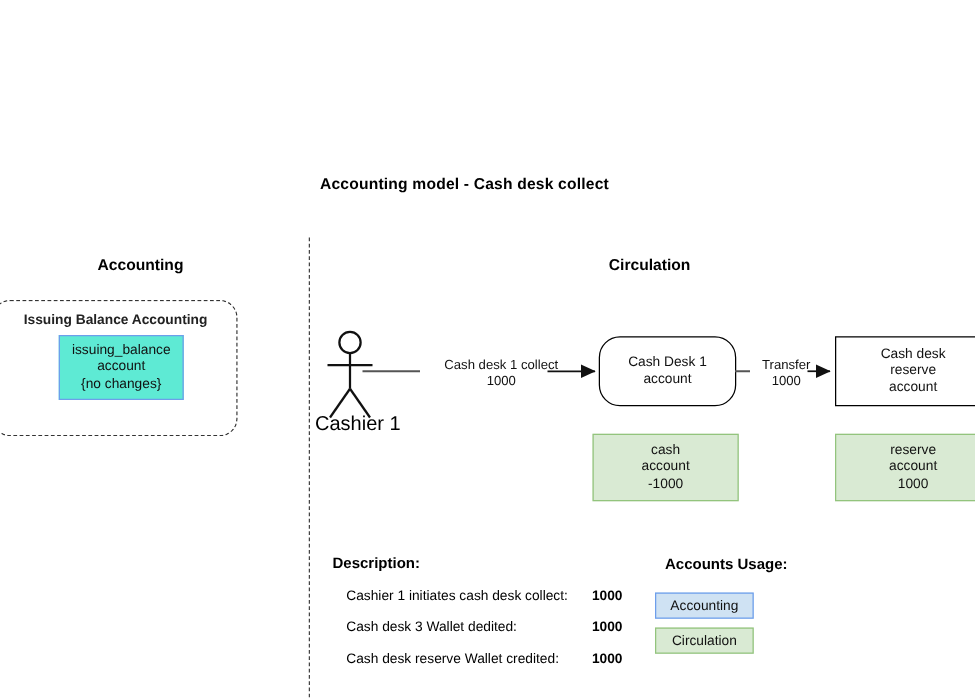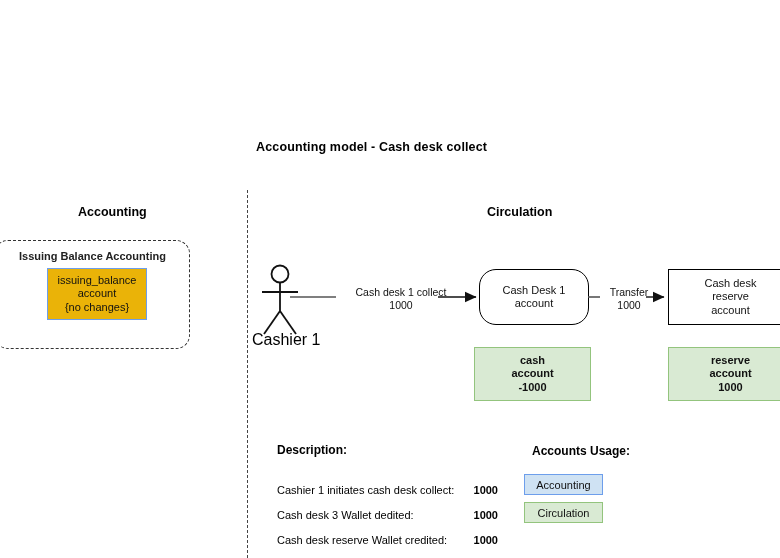--- a/index.html
+++ b/index.html
@@ -78,27 +78,26 @@
     display: flex;
     flex-direction: column;
     align-items: center;
     justify-content: center;
     text-align: center;
     font-size: 11px;
     line-height: 13.5px;
     color: #111111;
   }
   .acct-box.blue {
-    background: #eab308;
+    background: #5eead4;
     border: 1px solid #6d9eeb;
   }
   .acct-box.green {
     background: #d9ead3;
     border: 1px solid #93c47d;
-    font-weight: bold;
   }
   .acct-box.white {
     background: #ffffff;
     border: 1.6px solid #000000;
   }
 
   .issuing-balance-box { left: 47px; top: 268px; width: 100px; height: 52px; }
 
   .cash-desk-1-box { left: 479px; top: 269px; width: 110px; height: 56px; border-radius: 17px; }
   .cash-desk-reserve-box { left: 668px; top: 269px; width: 125px; height: 56px; }
@@ -129,32 +128,32 @@
   }
   .arrow-label.collect { left: 336px; top: 286px; width: 130px; }
   .arrow-label.transfer { left: 600px; top: 286px; width: 58px; }
 
   
   .section-heading {
     font-size: 12px;
     font-weight: bold;
     white-space: nowrap;
   }
-  .desc-heading { left: 277px; top: 443px; }
+  .desc-heading { left: 266px; top: 443px; }
   .usage-heading { left: 532px; top: 444px; }
 
   .desc-list {
     left: 277px;
     top: 471px;
     width: 221px;
   }
   .desc-row {
     display: flex;
     justify-content: space-between;
-    align-items: flex-end;
+    align-items: flex-start;
     height: 25px;
     font-size: 11px;
     white-space: nowrap;
   }
   .desc-row .desc-label { text-align: left; }
   .desc-row .desc-value { font-weight: bold; text-align: right; }
 
   
   .legend { left: 524px; top: 474px; }
   .legend-item {

